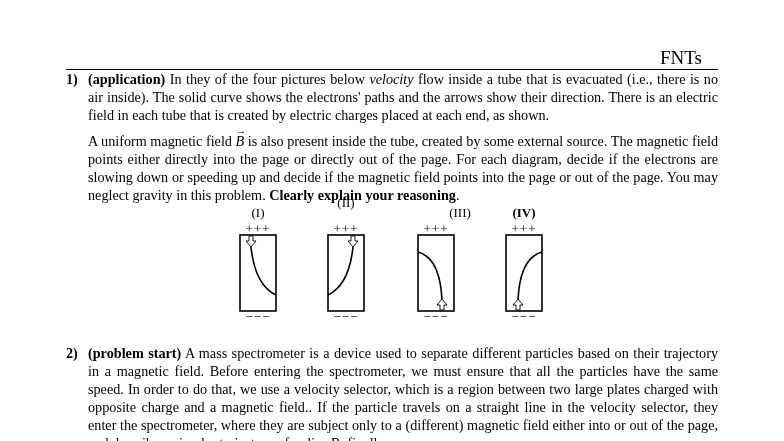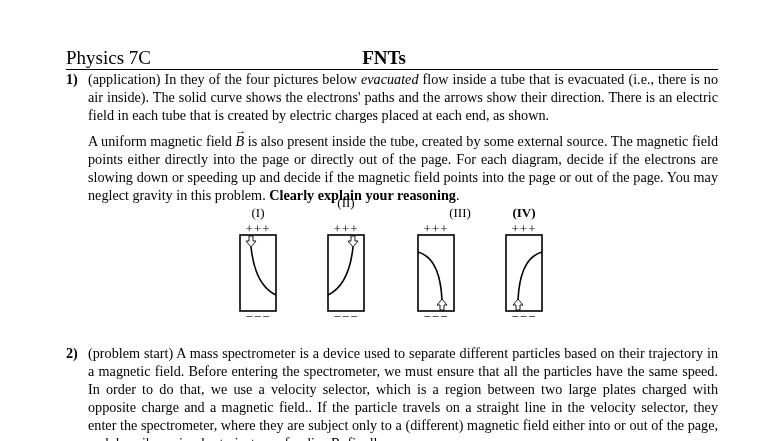--- a/index.html
+++ b/index.html
@@ -1,46 +1,45 @@
 <!DOCTYPE html>
 <html><head>
 <meta charset="utf-8">
 <style>
   html, body { margin:0; padding:0; background:#ffffff; }
   body { width:784px; height:441px; overflow:hidden; position:relative;
          font-family:"Liberation Serif", "DejaVu Serif", serif; color:#000; }
   .header { position:absolute; left:66px; top:47px; width:652px; height:22px;
             border-bottom:1.5px solid #000; font-size:19px; line-height:22px; }
   .header .left { position:absolute; left:0; top:0; }
-  .header .center { position:absolute; left:0; right:16px; top:0; text-align:center; font-weight:bold; }
+  .header .center { position:absolute; left:0; right:16px; top:0; text-align:right; font-weight:normal; }
   .header .right { position:absolute; right:0; top:0; }
   .header .right b { font-weight:bold; }
   .q { position:absolute; left:66px; width:652px; font-size:14.2px; line-height:18px; }
   .q .num { position:absolute; left:0; top:0; font-weight:bold; }
   .q .body { margin-left:22px; text-align:justify; }
   .q .body p { margin:0; }
-  .q .tag { font-weight:normal; }
+  .q .tag { font-weight:bold; }
   .vecB { position:relative; display:inline-block; font-style:italic; }
   .vecB::before { content:"\2192"; position:absolute; left:0; right:0; top:-11px; text-align:center; font-size:11px; font-style:normal; }
   .figure { position:absolute; left:0; top:0; width:784px; height:441px; pointer-events:none; }
   .label { position:absolute; font-size:13px; text-align:center; width:40px; }
   .plus, .minus { position:absolute; font-size:13px; letter-spacing:1px; width:40px; text-align:center; }
 </style>
 </head>
 <body>
 
 <div class="header">
-  <span class="left">Physics 7C</span>
   <span class="center">FNTs</span>
 </div>
 
 <div class="q" style="top:70px;">
   <span class="num">1)</span>
   <div class="body">
-    <p><span class="tag">(application)</span><span> In they of the four pictures below </span><i>evacuated</i><span> flow inside a tube that is evacuated (i.e., there is no air inside).  The solid curve shows the electrons' paths and the arrows show their direction. There is an electric field in each tube that is created by electric charges placed at each end, as shown.</span></p>
+    <p><span class="tag">(application)</span><span> In they of the four pictures below </span><i>velocity</i><span> flow inside a tube that is evacuated (i.e., there is no air inside).  The solid curve shows the electrons' paths and the arrows show their direction. There is an electric field in each tube that is created by electric charges placed at each end, as shown.</span></p>
     <p style="margin-top:8px;"><span>A uniform magnetic field </span><span class="vecB">B</span><span> is also present inside the tube, created by some external source. The magnetic field points either directly into the page or directly out of the page. For each diagram, decide if the electrons are slowing down or speeding up and decide if the magnetic field points into the page or out of the page.  You may neglect gravity in this problem.  </span><b>Clearly explain your reasoning</b><span>.</span></p>
   </div>
 </div>
 
 <div>
   <span class="label" style="left:238px; top:205px;">(I)</span>
   <span class="label" style="left:326px; top:195px;">(II)</span>
   <span class="label" style="left:440px; top:205px;">(III)</span>
   <span class="label" style="left:504px; top:205px;font-weight:bold;">(IV)</span>
 

